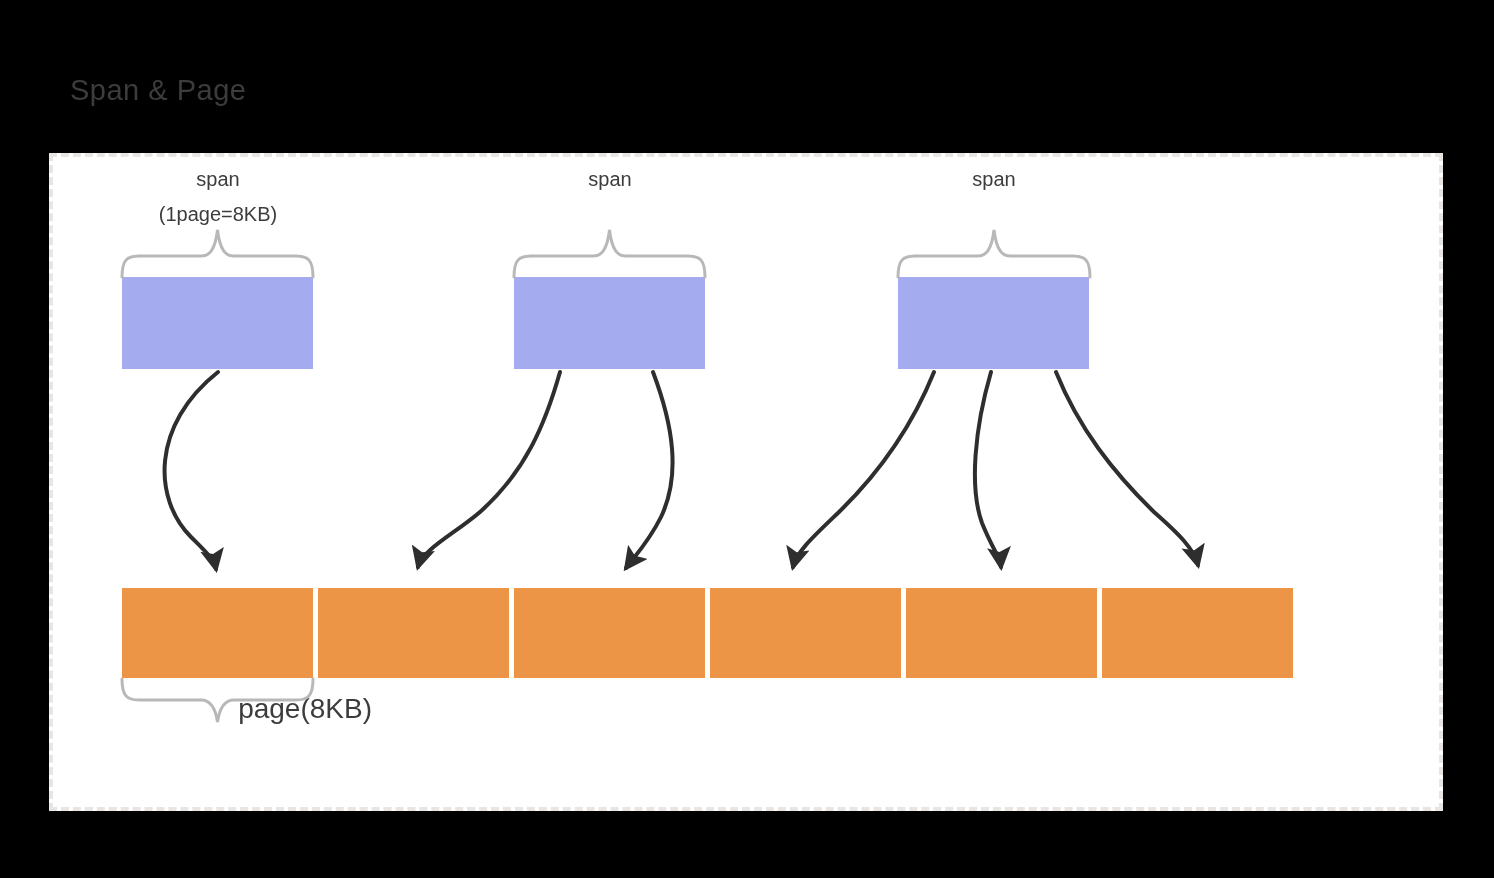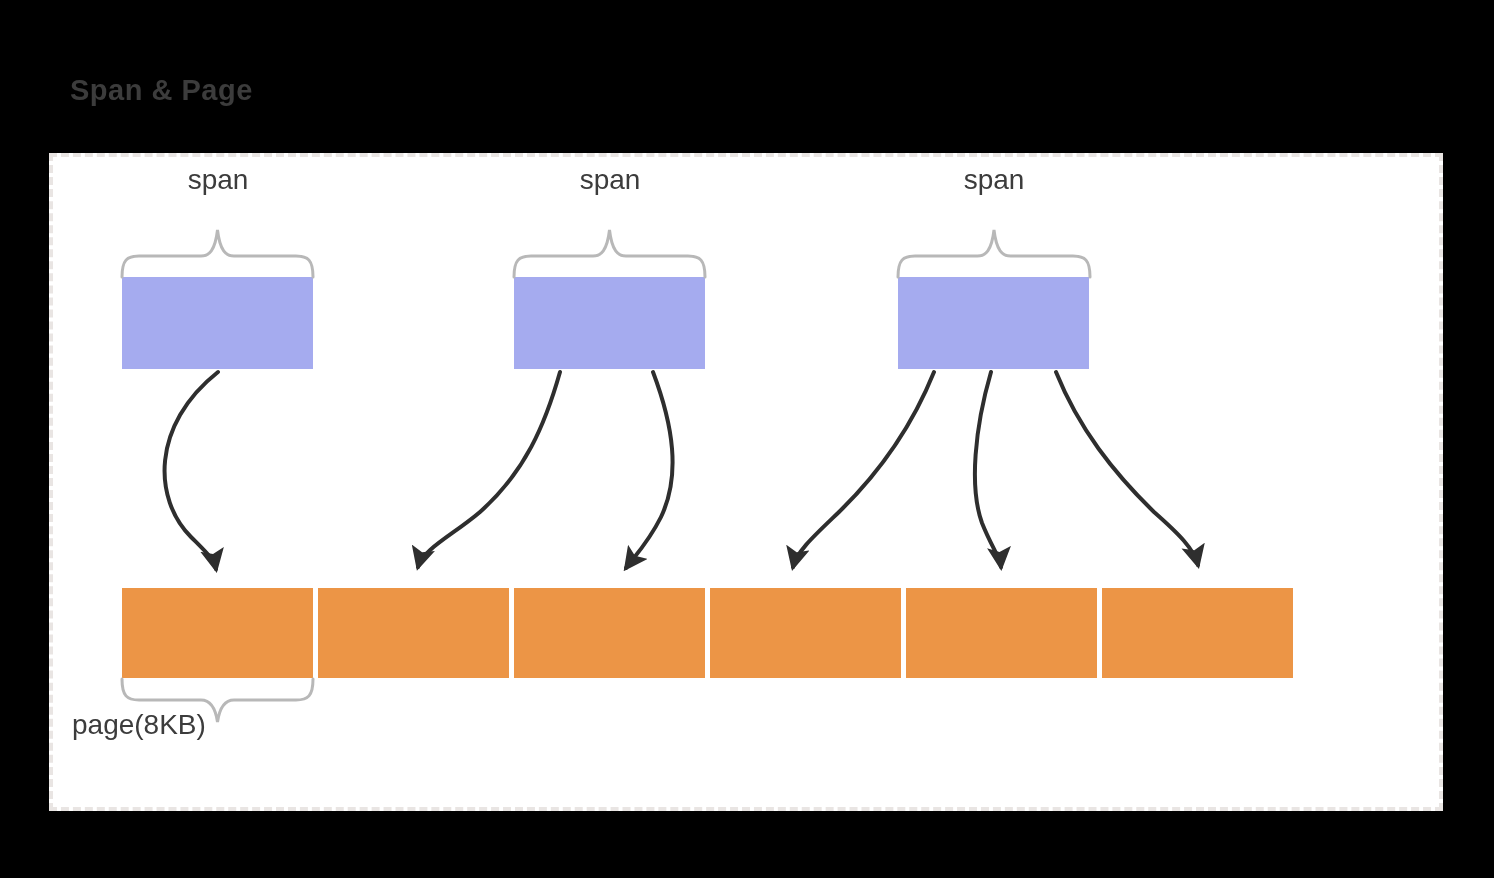--- a/index.html
+++ b/index.html
@@ -8,62 +8,63 @@
     --c-arrow:#2e2e2e; --c-text:#3c3c3c;
   }
   html,body{margin:0;padding:0;}
   body{
     width:1494px;height:878px;position:relative;overflow:hidden;
     background:var(--c-background,#000);
     font-family:"Liberation Sans","DejaVu Sans",sans-serif;
   }
   .title{
     position:absolute;left:70px;top:74px;
-    font-size:29px;font-weight:700;color:var(--c-text,#3c3c3c);
+    font-size:29px;font-weight:400;color:var(--c-text,#3c3c3c);
     letter-spacing:0.5px;
   }
   .panel{
     position:absolute;left:49px;top:153px;width:1386px;height:650px;
     background:var(--c-panel,#fff);
     border:4px dashed var(--c-panel_border,#e9e5e3);
   }
   .overlay{position:absolute;left:0;top:0;width:1386px;height:650px;pointer-events:none;}
   .arrow-path{stroke:var(--c-arrow,#2e2e2e);stroke-width:4;fill:none;stroke-linecap:round;}
   .arrow-head-shape{fill:var(--c-arrow,#2e2e2e);}
   .brace-path{stroke:var(--c-brace,#b8b8b8);stroke-width:3;fill:none;stroke-linecap:round;}
   .span-rect{
     position:absolute;top:120px;width:191px;height:92px;
     background:var(--c-span_fill,#a5abef);
   }
   .span-rect.s1{left:69px;} .span-rect.s2{left:461px;} .span-rect.s3{left:845px;}
   .span-label{
     position:absolute;top:5px;width:320px;text-align:center;
-    font-size:28px;line-height:35px;color:var(--c-text,#3c3c3c);
+    font-size:20px;line-height:35px;color:var(--c-text,#3c3c3c);
   }
   .span-label.l1{left:5px;} .span-label.l2{left:397px;} .span-label.l3{left:781px;}
   .page-row{
     position:absolute;left:69px;top:431px;display:flex;gap:5px;
   }
   .page-rect{
     width:191px;height:90px;background:var(--c-page_fill,#ec9546);flex:none;
   }
   .page-label{
-    position:absolute;left:19px;top:552px;width:300px;text-align:left;
+    position:absolute;left:19px;top:536px;width:300px;text-align:right;
     font-size:28px;color:var(--c-text,#3c3c3c);
   }
 </style>
 </head>
 <body>
 
 <div class="title">Span &amp; Page</div>
 
 <div class="panel">
 
   <div class="span-label l1">
     <div>span</div>
+    <div>(1page=8KB)</div>
   </div>
   <div class="span-label l2">
     <div>span</div>
   </div>
   <div class="span-label l3">
     <div>span</div>
   </div>
 
   <div class="span-rect s1"></div>
   <div class="span-rect s2"></div>

